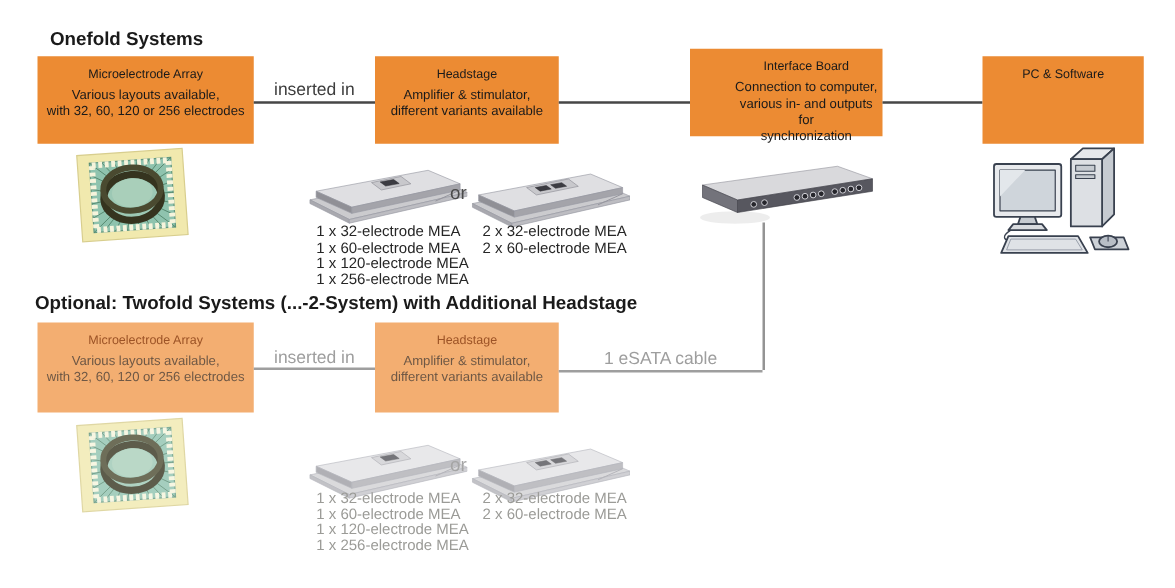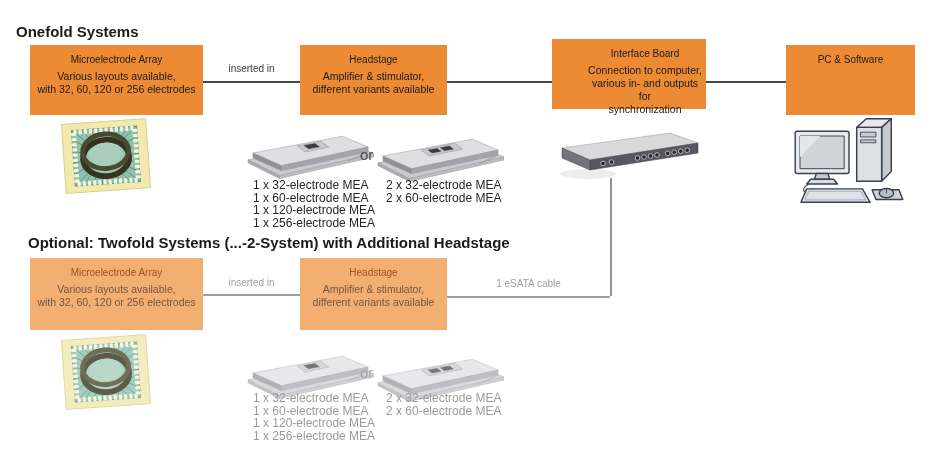--- a/index.html
+++ b/index.html
@@ -11,30 +11,30 @@
   .box.solid{background:#EC8B33;}
   .box.faded{background:#F3AE71;}
   .box-title{font-size:10px;font-weight:400;color:#1a1a1a;line-height:17px;}
   .box.faded .box-title{color:#9C5326;}
   .box-body{font-size:10.5px;color:#1a1a1a;line-height:13px;margin-top:2px;white-space:pre-line;}
   .box.faded .box-body{color:#6F5845;}
   .hline{position:absolute;height:1.5px;}
   .hline.dark{background:#474747;}
   .hline.gray{background:#9E9E9E;}
   .vline{position:absolute;width:1.5px;background:#949494;}
-  .conn-label{position:absolute;font-size:10px;text-align:center;white-space:nowrap;}
+  .conn-label{position:absolute;font-size:14px;text-align:center;white-space:nowrap;}
   .conn-label.dark{color:#3c3c3c;}
   .conn-label.gray{color:#9E9E9E;}
   .or-label{position:absolute;font-size:15px;color:#4a4a4a;text-align:left;}
   .or-label.gray{color:#A5A5A5;}
   .mea-list{position:absolute;font-size:12px;line-height:12.6px;color:#262626;white-space:nowrap;}
   .mea-list.gray{color:#9B9B97;}
 
   
-  .pos-h1{left:16px;top:23px;}
+  .pos-h1{left:40px;top:23px;}
   .pos-b1{left:30px;top:45px;width:173px;height:70px;}
   .pos-il1{left:203px;top:63px;width:97px;}
   .pos-c1{left:203px;top:81px;width:97px;}
   .pos-b2{left:300px;top:45px;width:147px;height:70px;}
   .pos-c2{left:447px;top:81px;width:105px;}
   .pos-b3{left:552px;top:39px;width:154px;height:70px;padding-left:34px;}
   .pos-c3{left:706px;top:81px;width:80px;}
   .pos-b4{left:786px;top:45px;width:129px;height:70px;}
   .pos-mea1{left:58px;top:116px;width:96px;height:82px;}
   .pos-hs1a{left:246px;top:120px;width:128px;height:62px;}

